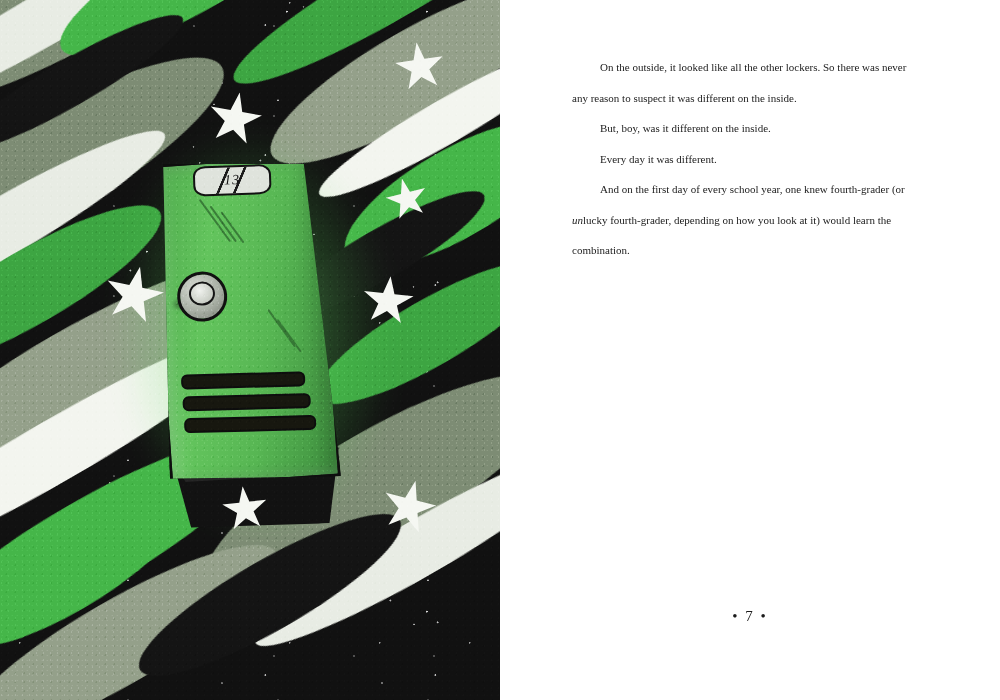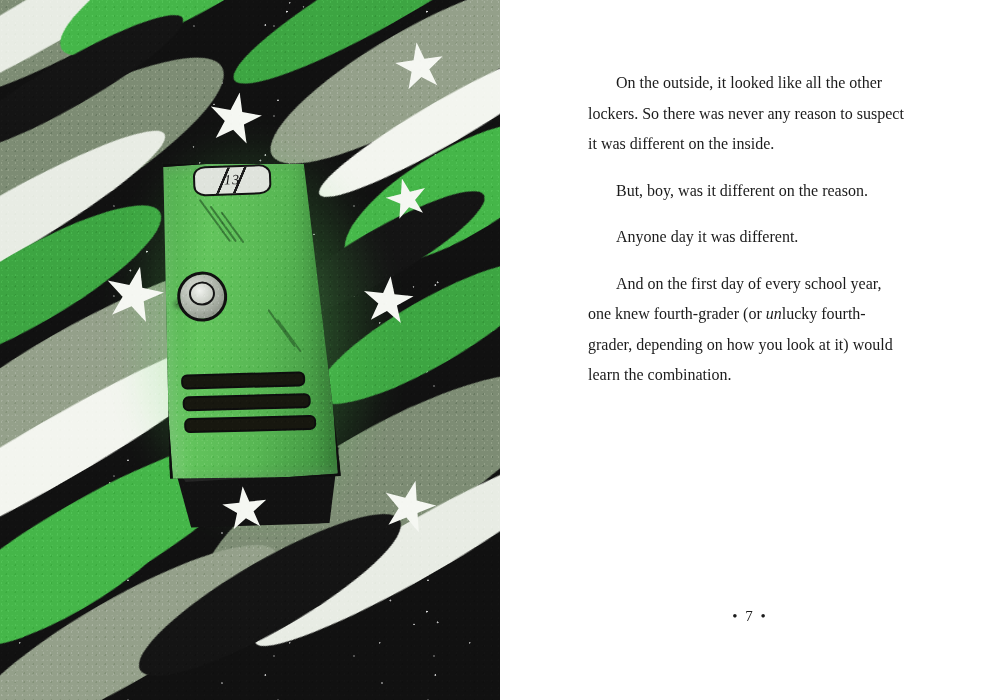--- a/index.html
+++ b/index.html
@@ -216,23 +216,23 @@
     height: 700px;
     background: #ffffff;
   }
   .text-col {
     position: absolute;
     left: 72px;
     top: 52px;
     width: 352px;
   }
   .text-col p {
-    margin: 16px;
+    margin: 0;
     font-family: "Liberation Serif", serif;
-    font-size: 16px;
+    font-size: 11px;
     line-height: 30.5px;
     color: #1b1b1b;
     text-indent: 28px;
   }
   .text-col p em { font-style: italic; }
   .folio {
     position: absolute;
     left: 0;
     right: 0;
     top: 608px;
@@ -306,20 +306,20 @@
       <div class="star" style="left:222px; top:486px; width:46px; height:46px; transform:rotate(-6deg);"></div>
       <div class="star" style="left:382px; top:480px; width:54px; height:54px; transform:rotate(14deg);"></div>
 
       <div class="grain"></div>
     </div>
   </div>
 
   <div class="page-right">
     <div class="text-col">
       <p>On the outside, it looked like all the other lockers. So there was never any reason to suspect it was different on the inside.</p>
-      <p>But, boy, was it different on the reason.</p>
-      <p>Anyone day it was different.</p>
+      <p>But, boy, was it different on the inside.</p>
+      <p>Every day it was different.</p>
       <p><span>And on the first day of every school year, one knew fourth-grader (or </span><em>un</em><span>lucky fourth-grader, depending on how you look at it) would learn the combination.</span></p>
     </div>
     <div class="folio">• 7 •</div>
   </div>
 
 </div>
 
 </body></html>

